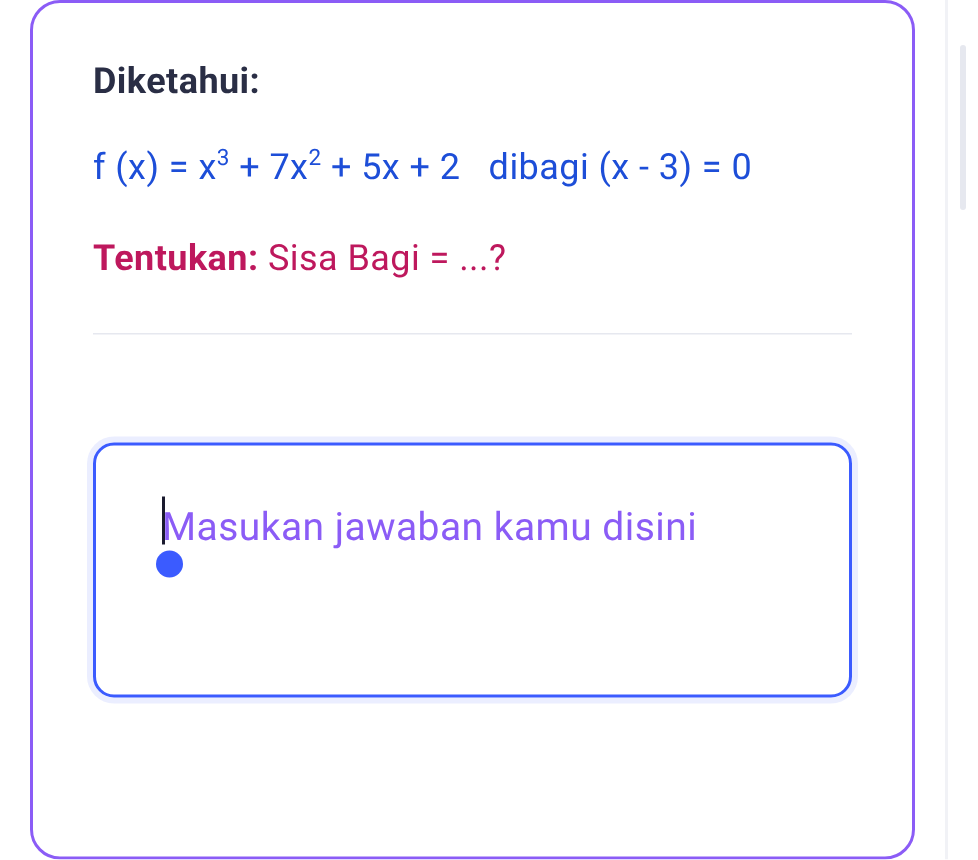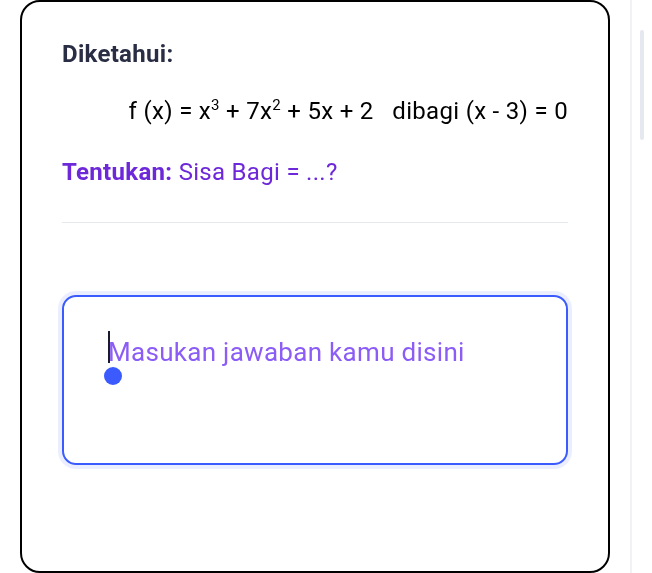--- a/index.html
+++ b/index.html
@@ -13,47 +13,46 @@
       width: 652px;
       height: 573px;
       position: relative;
     }
     .outer-container {
       position: absolute;
       left: 20px;
       top: 0;
       width: 590px;
       height: 573px;
-      border: 2px solid #000000;
+      border: 2px solid #8b5cf6;
       border-radius: 20px;
       padding: 38px 40px;
       overflow: hidden;
     }
     .label-heading {
       font-weight: 700;
       font-size: 24px;
       color: #2a2e45;
       margin-bottom: 24px;
       letter-spacing: 0.3px;
     }
     .equation {
       font-size: 24px;
-      color: #000000;
+      color: #1d4ed8;
       line-height: 1.6;
       margin-bottom: 28px;
       letter-spacing: 0.3px;
-      text-align: right;
     }
     .equation sup {
       font-size: 15px;
       vertical-align: super;
     }
     .question-line {
       font-size: 24px;
-      color: #6d28d9;
+      color: #be185d;
       letter-spacing: 0.3px;
       margin-bottom: 36px;
     }
     .question-line .strong {
       font-weight: 700;
     }
     .divider {
       border: none;
       border-top: 1px solid #e6e8ef;
       margin: 0 0 72px 0;

